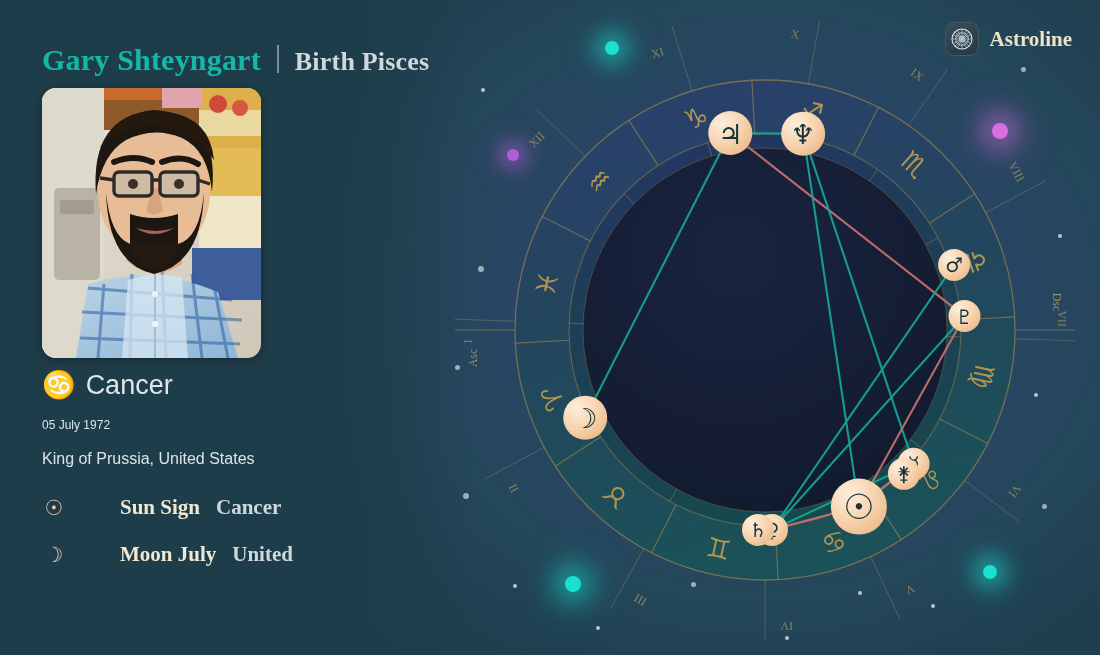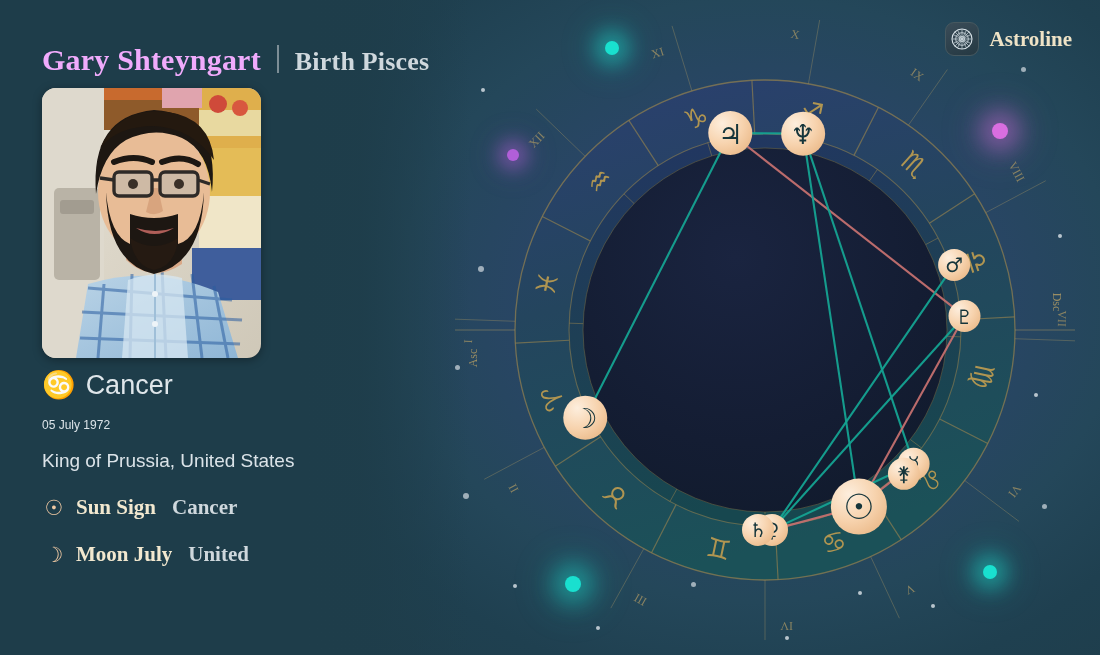--- a/index.html
+++ b/index.html
@@ -25,21 +25,21 @@
 
   .star{position:absolute;border-radius:50%;background:#c9d3da;}
   .glowstar{position:absolute;border-radius:50%;}
 
   
   .left-panel{position:absolute;left:0;top:0;width:300px;height:655px;}
 
   .title-row{position:absolute;left:42px;top:42px;display:flex;align-items:baseline;white-space:nowrap;}
   .title-name{
     font-family:"Liberation Serif",serif;font-weight:bold;font-size:30px;
-    color:#f0abfc;letter-spacing:.2px;
+    color:#14b8a6;letter-spacing:.2px;
   }
   .title-sep{
     display:inline-block;width:2px;height:28px;background:#7d8e96;
     margin:0 16px;position:relative;top:3px;
   }
   .title-sub{
     font-family:"Liberation Serif",serif;font-weight:bold;font-size:26px;
     color:#cfd8dd;letter-spacing:.2px;
   }
 
@@ -49,35 +49,35 @@
     box-shadow:0 2px 10px rgba(0,0,0,.35);
     background:#2b2f33;
   }
   .avatar svg{display:block;width:219px;height:270px;}
 
   .sign-row{position:absolute;left:42px;top:372px;display:flex;align-items:center;gap:10px;}
   .sign-glyph{font-size:27px;color:#f0c9a3;line-height:1;}
   .sign-name{font-size:27px;color:#dfe6ea;line-height:1;}
 
   .meta-date{position:absolute;left:42px;top:418px;font-size:12px;color:#dbe3e8;}
-  .meta-place{position:absolute;left:42px;top:450px;font-size:19px;color:#dbe3e8;}
+  .meta-place{position:absolute;left:42px;top:450px;font-size:16px;color:#dbe3e8;}
 
   .detail{position:absolute;left:42px;display:flex;align-items:center;gap:10px;white-space:nowrap;}
   .detail.d1{top:495px;}
   .detail.d2{top:542px;}
   .detail.d3{top:589px;}
   .detail-icon{
     width:24px;display:flex;align-items:center;justify-content:center;
     color:#f0c9a3;font-size:21px;line-height:1;
   }
   .detail-icon.as{
     font-family:"Liberation Serif",serif;font-weight:bold;font-size:19px;color:#e0a97a;
   }
   .detail-label{
-    font-family:"Liberation Serif",serif;font-weight:bold;font-size:21px;color:#f2e8cf;
+    font-family:"Liberation Serif",serif;font-weight:bold;font-size:21px;color:#f2e8cf;margin-left:44px;
   }
   .detail-value{
     font-family:"Liberation Serif",serif;font-weight:bold;font-size:21px;color:#cfd8dd;margin-left:6px;
   }
 
   
   .logo{position:absolute;right:28px;top:22px;display:flex;align-items:center;gap:11px;}
   .logo-mark{
     width:32px;height:32px;border-radius:9px;
     background:linear-gradient(160deg,#3a4c58,#253943);

